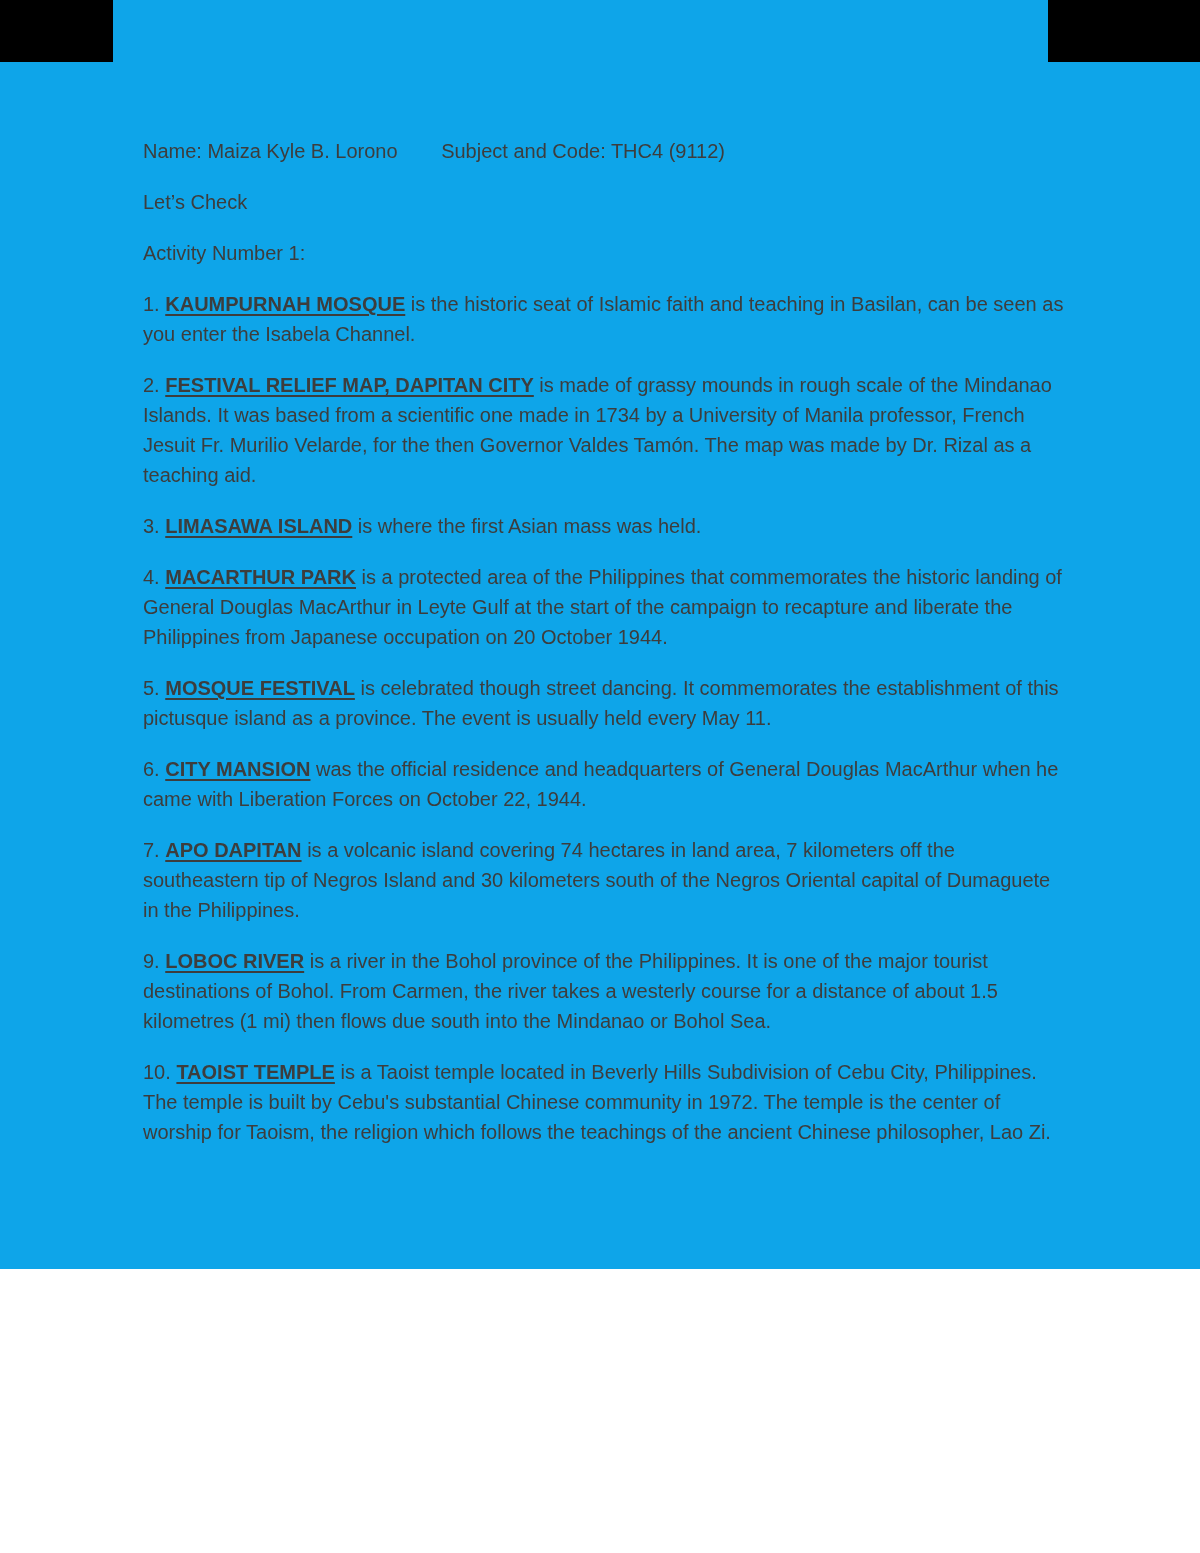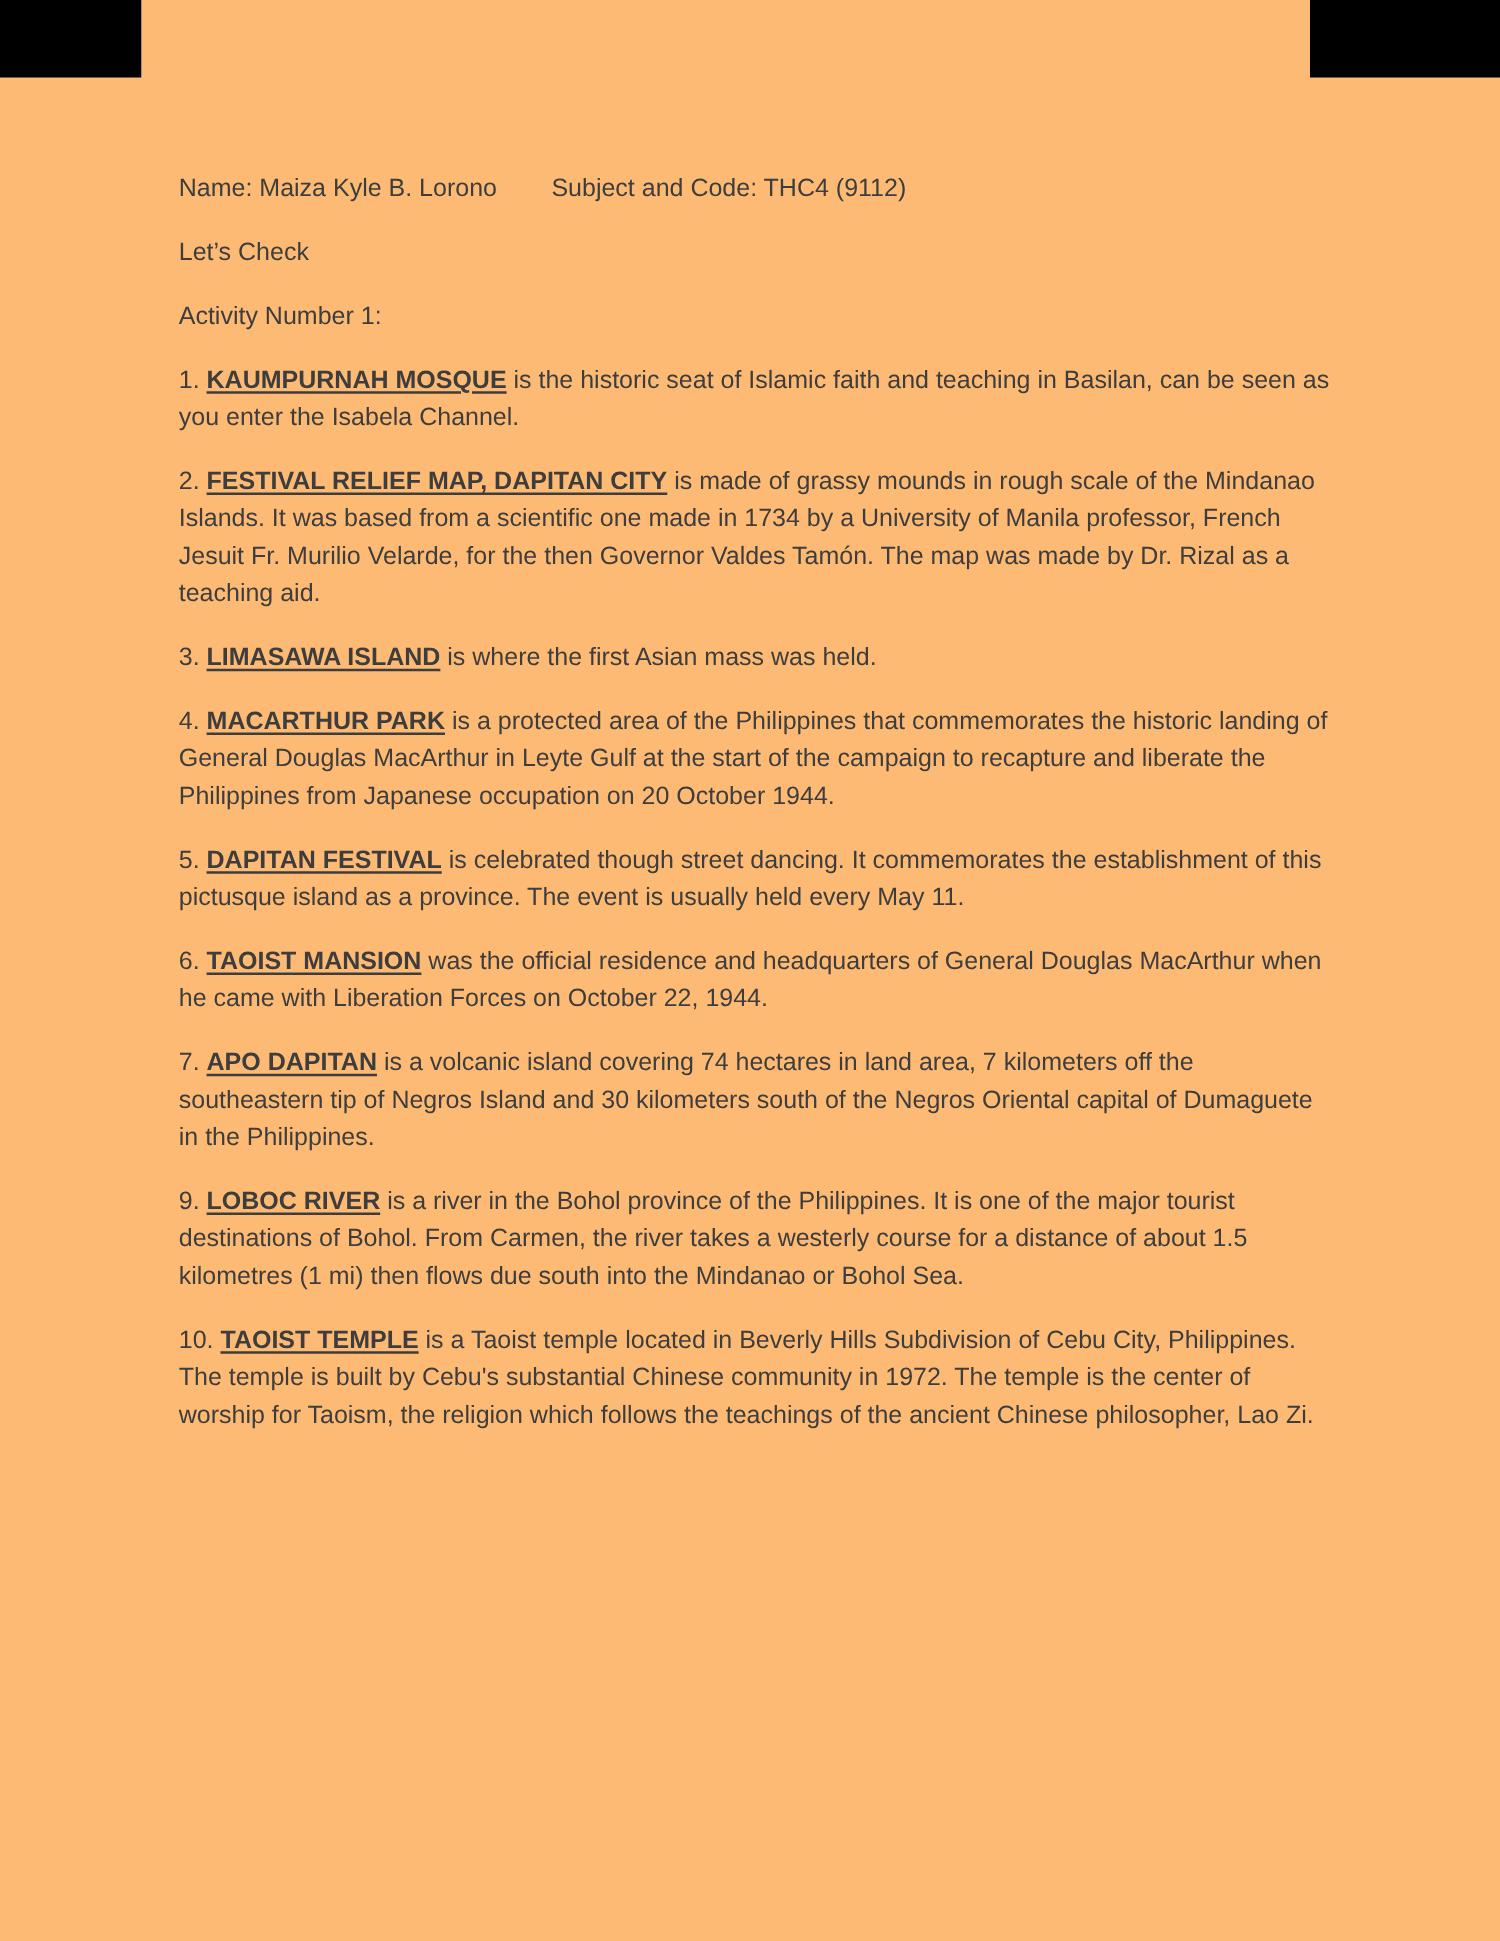--- a/index.html
+++ b/index.html
@@ -3,22 +3,22 @@
 <meta charset="utf-8">
 <style>
   html, body {
     margin: 0;
     padding: 0;
     background: #ffffff;
   }
   .page {
     position: relative;
     width: 1200px;
-    height: 1553px;
-    background: #fdba74;
+    height: 1269px;
+    background: #0ea5e9;
     overflow: hidden;
     font-family: "Liberation Sans", sans-serif;
   }
   .corner-bar {
     position: absolute;
     top: 0;
     background: #000000;
   }
   .corner-bar.left {
     left: 0;
@@ -97,27 +97,27 @@
     </p>
 
     <p class="item">
       <span class="item-num">4.</span>
       <span class="item-title">MACARTHUR PARK</span>
       <span class="item-text">is a protected area of the Philippines that commemorates the historic landing of General Douglas MacArthur in Leyte Gulf at the start of the campaign to recapture and liberate the Philippines from Japanese occupation on 20 October 1944.</span>
     </p>
 
     <p class="item">
       <span class="item-num">5.</span>
-      <span class="item-title">DAPITAN FESTIVAL</span>
+      <span class="item-title">MOSQUE FESTIVAL</span>
       <span class="item-text">is celebrated though street dancing. It commemorates the establishment of this pictusque island as a province. The event is usually held every May 11.</span>
     </p>
 
     <p class="item">
       <span class="item-num">6.</span>
-      <span class="item-title">TAOIST MANSION</span>
+      <span class="item-title">CITY MANSION</span>
       <span class="item-text">was the official residence and headquarters of General Douglas MacArthur when he came with Liberation Forces on October 22, 1944.</span>
     </p>
 
     <p class="item">
       <span class="item-num">7.</span>
       <span class="item-title">APO DAPITAN</span>
       <span class="item-text">is a volcanic island covering 74 hectares in land area, 7 kilometers off the southeastern tip of Negros Island and 30 kilometers south of the Negros Oriental capital of Dumaguete in the Philippines.</span>
     </p>
 
 

